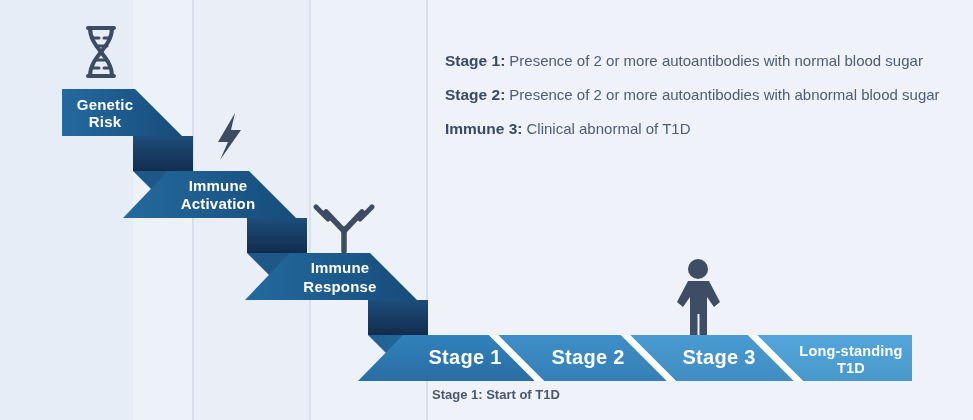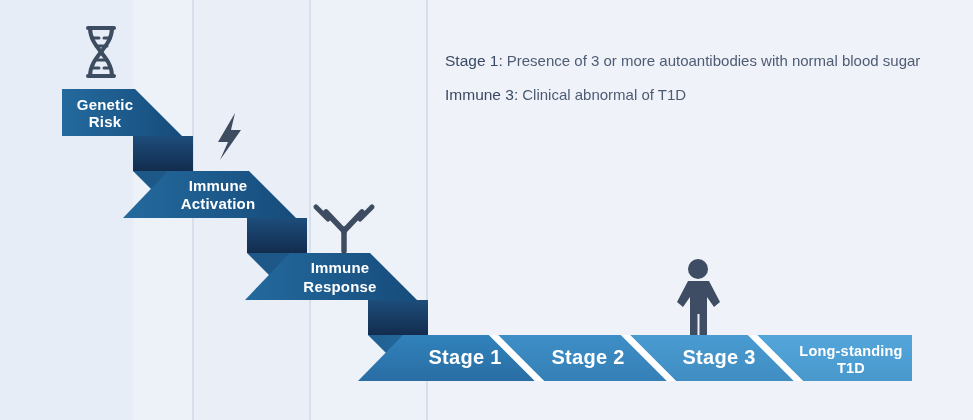--- a/index.html
+++ b/index.html
@@ -10,21 +10,21 @@
   }
   .bgcol{position:absolute;top:0;height:420px;}
   .vline{position:absolute;top:0;width:2px;height:420px;background:#d7dfec;}
   svg.diagram{position:absolute;left:0;top:0;width:973px;height:420px;}
   svg text{font-family:"Liberation Sans", sans-serif;}
   .step-label{font-weight:bold;font-size:15px;letter-spacing:.2px;}
   .stage-label{font-weight:bold;font-size:20px;letter-spacing:.3px;}
   .stage-label-small{font-weight:bold;font-size:14.5px;letter-spacing:.2px;}
   .legend{position:absolute;left:445px;top:52px;width:520px;}
   .legend-line{font-size:15px;color:#4e5c73;margin-bottom:16px;line-height:18px;}
-  .legend-prefix{font-weight:normal;color:#3a4a63;margin-right:4px;font-size:15.5px;}
+  .legend-prefix{font-weight:bold;color:#3a4a63;margin-right:4px;font-size:15.5px;}
   .caption{position:absolute;left:432px;top:387px;font-size:13px;font-weight:600;color:#49586f;}
 </style>
 </head>
 <body>
 
 <div class="canvas">
 
   <div class="bgcol" style="left:0;width:133px;background:#e6edf6;"></div>
   <div class="bgcol" style="left:133px;width:60px;background:#edf2f9;"></div>
   <div class="bgcol" style="left:193px;width:117px;background:#eaeff7;"></div>
@@ -122,21 +122,25 @@
     </g>
 
     <g fill="#3e4d63">
       <circle cx="698" cy="269" r="10"></circle>
       <path d="M688,281 L709,281 L720,302 L714,307 L707,297 L707,335 L699.5,335 L699.5,314 L697.5,314 L697.5,335 L690,335 L690,297 L683,307 L677,302 Z"></path>
     </g>
   </svg>
 
   <div class="legend">
     <div class="legend-line">
-      <span class="legend-prefix">Stage 1:</span><span>Presence of 3 or more autoantibodies with normal blood sugar</span>
+      <span class="legend-prefix">Stage 1:</span><span>Presence of 2 or more autoantibodies with normal blood sugar</span>
+    </div>
+    <div class="legend-line">
+      <span class="legend-prefix">Stage 2:</span><span>Presence of 2 or more autoantibodies with abnormal blood sugar</span>
     </div>
     <div class="legend-line">
       <span class="legend-prefix">Immune 3:</span><span>Clinical abnormal of T1D</span>
     </div>
   </div>
 
+  <div class="caption">Stage 1: Start of T1D</div>
 
 </div>
 
 </body></html>

